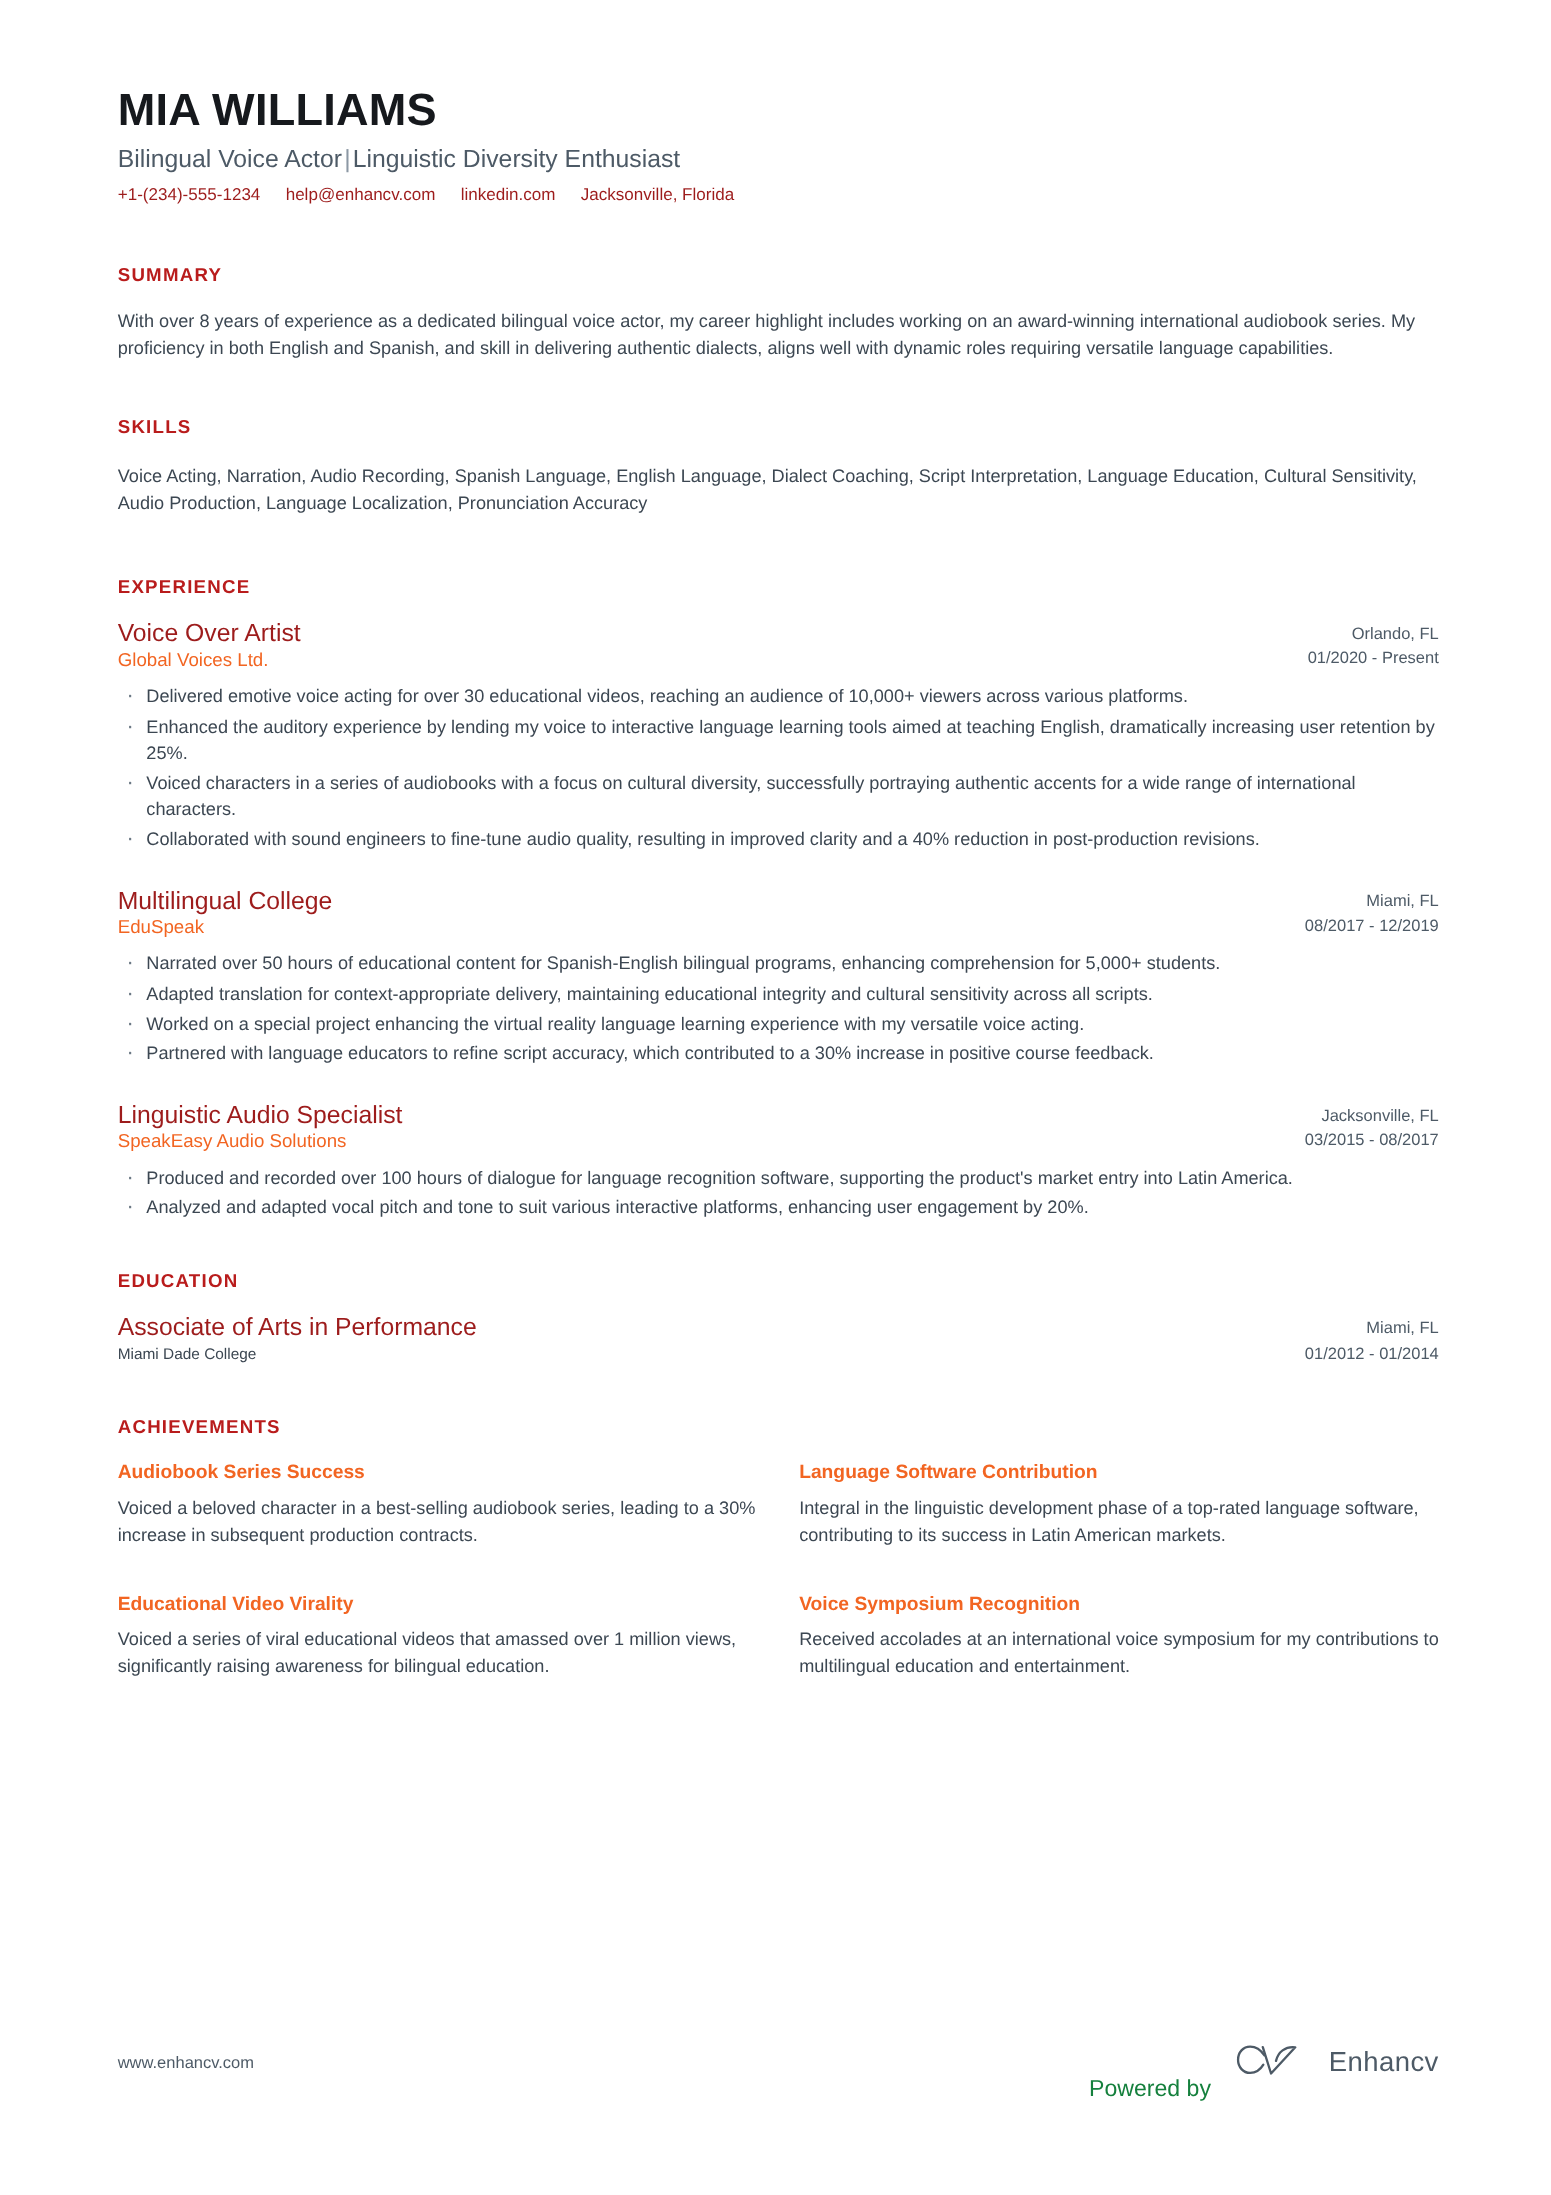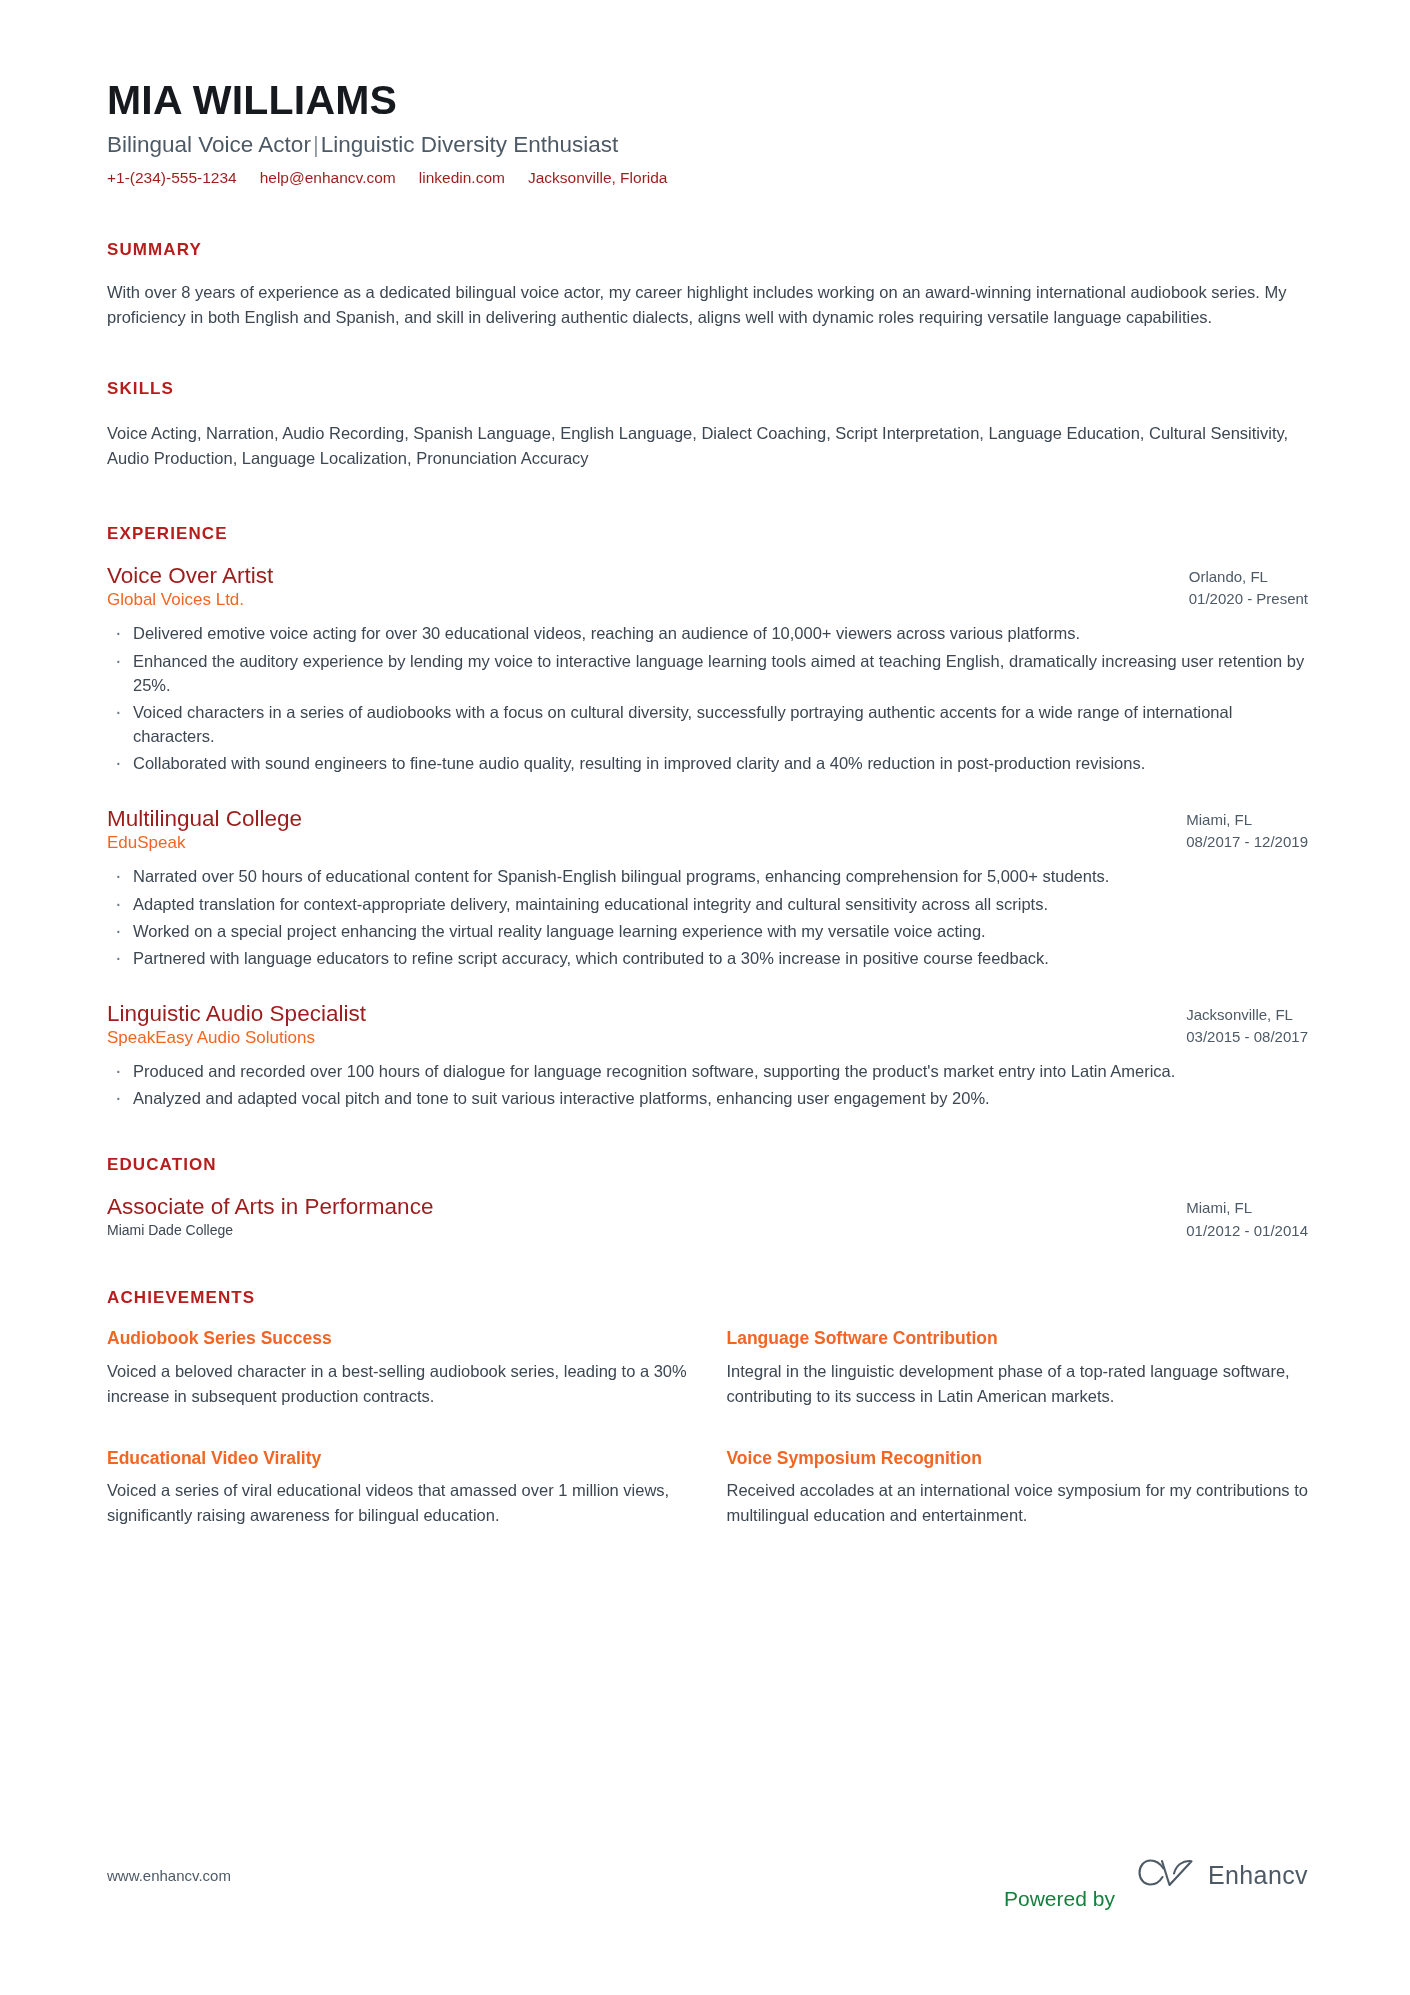--- a/index.html
+++ b/index.html
@@ -95,20 +95,21 @@
 
   .entry-row {
     display: flex;
     justify-content: space-between;
     align-items: flex-start;
   }
 
   .entry-left { flex: 1 1 auto; min-width: 0; padding-right: 24px; }
   .entry-right {
     flex: 0 0 auto;
+    text-align: right;
     padding-top: 4px;
   }
 
   .entry-title {
     font-size: 22.5px;
     font-weight: 400;
     color: #9d1c1c;
     line-height: 1.22;
   }
 
@@ -193,21 +194,21 @@
     gap: 22px;
   }
   .powered-by {
     font-size: 21px;
     color: #15803d;
     margin-top: 48px;
   }
   .brand-lockup {
     display: flex;
     align-items: center;
-    gap: 13px;
+    gap: 27px;
   }
   .brand-name {
     font-size: 25px;
     color: #4d5a66;
     letter-spacing: 0.4px;
   }
 </style>
 </head>
 <body>
 

